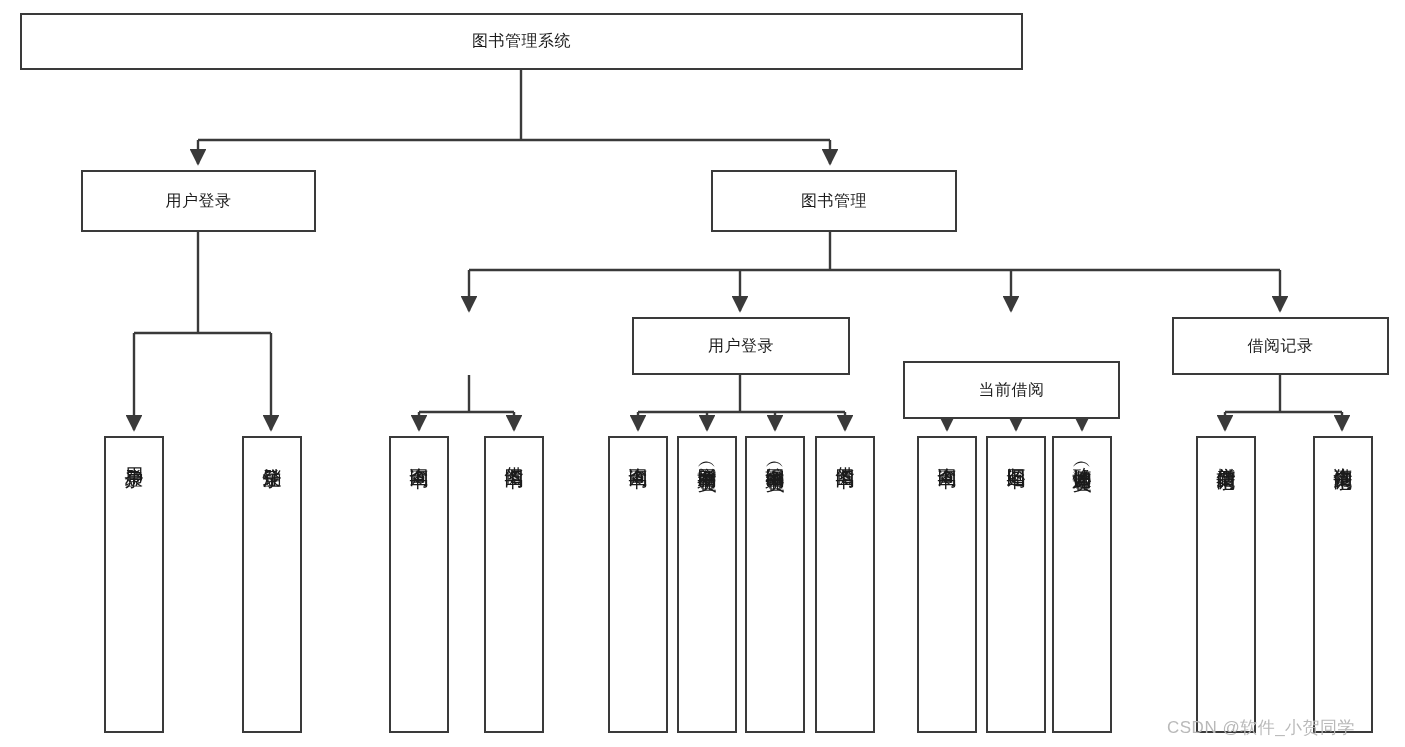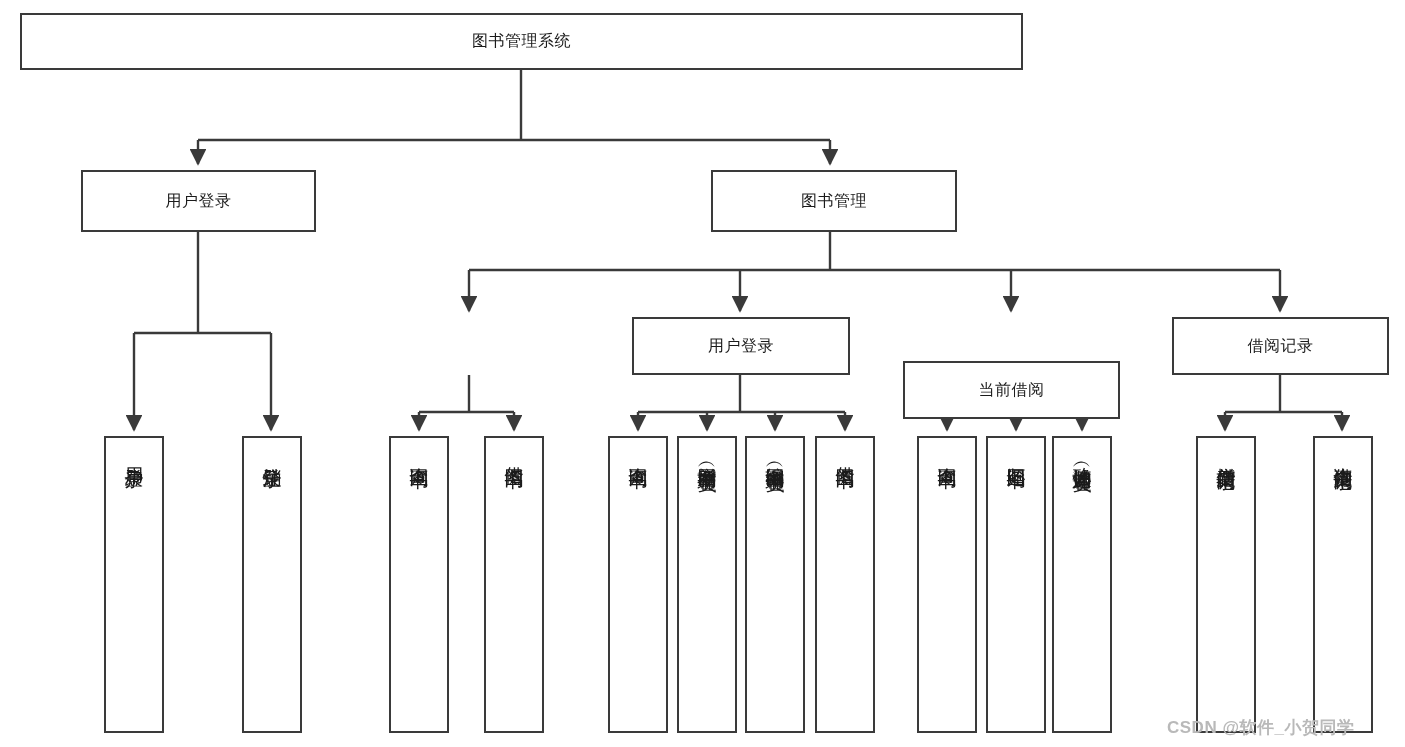--- a/index.html
+++ b/index.html
@@ -181,15 +181,15 @@
     <span class="label">确认归还（管理员）</span>
   </div>
 
   <div class="node leaf" style="left:1196px; top:436px; width:60px; height:297px;">
     <span class="label">新增借阅记录</span>
   </div>
   <div class="node leaf" style="left:1313px; top:436px; width:60px; height:297px;">
     <span class="label">查询借阅记录</span>
   </div>
 
-  <div class="watermark" style="left:1167px; top:716px;font-weight:bold;">CSDN @软件_小贺同学</div>
+  <div class="watermark" style="left:1167px; top:716px;">CSDN @软件_小贺同学</div>
 
 </div>
 
 </body></html>

